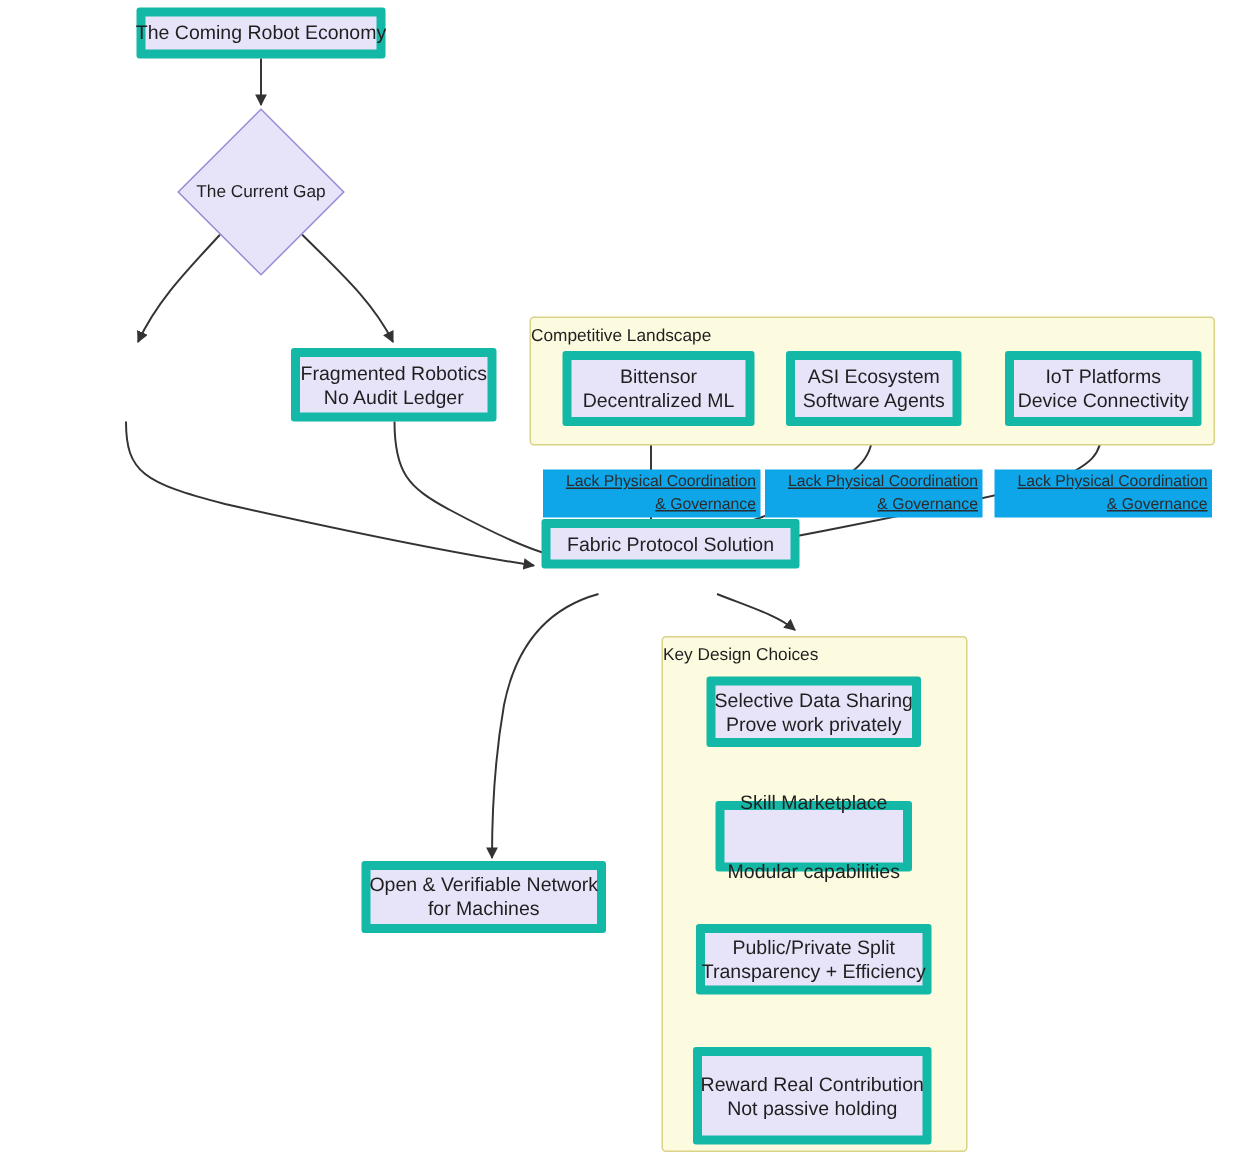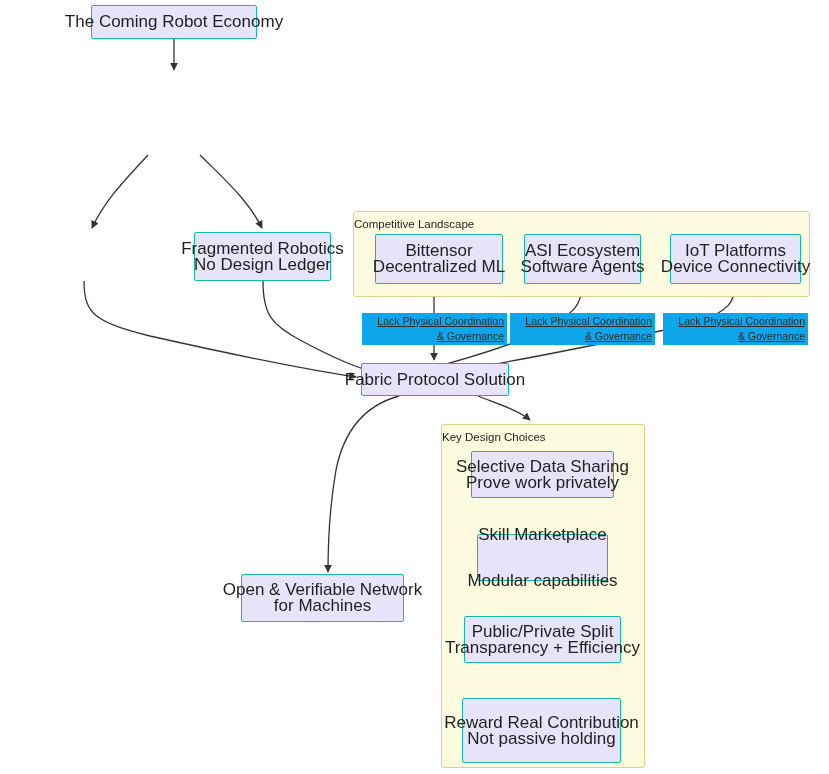--- a/index.html
+++ b/index.html
@@ -29,24 +29,24 @@
   .edge-path {
     fill: none;
     stroke: #333333;
     stroke-width: 1.3px;
   }
   
   .node {
     position: absolute;
     box-sizing: border-box;
     background: #e7e4fa;
-    border: 1px solid #14b8a6;
+    border: 6px solid #14b8a6;
     border-radius: 2px;
     color: #1f1f1f;
-    font-size: 17px;
+    font-size: 13px;
     line-height: 16px;
     display: flex;
     flex-direction: column;
     align-items: center;
     justify-content: center;
     text-align: center;
     padding: 2px 6px;
     white-space: nowrap;
   }
   .node .line2 { display: block; }
@@ -144,43 +144,47 @@
   </div>
 
   <div class="cluster" style="left:441px; top:424px; width:204px; height:344px;">
     <div class="cluster-title">Key Design Choices</div>
   </div>
 
   <div class="node" style="left:91px; top:5px; width:166px; height:34px;">
     <span>The Coming Robot Economy</span>
   </div>
 
+  <div class="diamond-wrap" style="left:119px; top:73px; width:110px; height:110px;">
+    <div class="diamond-shape" style="width:77px; height:77px;"></div>
+    <span class="diamond-label">The Current Gap</span>
+  </div>
 
 
   <div class="node" style="left:194px; top:232px; width:137px; height:49px;">
     <span>Fragmented Robotics</span>
-    <span class="line2">No Design Ledger</span>
+    <span class="line2">No Audit Ledger</span>
   </div>
 
   <div class="node" style="left:375px; top:234px; width:128px; height:50px;">
     <span>Bittensor</span>
     <span class="line2">Decentralized ML</span>
   </div>
 
   <div class="node" style="left:524px; top:234px; width:117px; height:50px;">
     <span>ASI Ecosystem</span>
     <span class="line2">Software Agents</span>
   </div>
 
   <div class="node" style="left:670px; top:234px; width:131px; height:50px;">
     <span>IoT Platforms</span>
     <span class="line2">Device Connectivity</span>
   </div>
 
-  <div class="node" style="left:361px; top:363px; width:148px; height:33px;align-items:center;">
+  <div class="node" style="left:361px; top:346px; width:172px; height:33px;align-items:center;">
     <span>Fabric Protocol Solution</span>
   </div>
 
   <div class="node" style="left:241px; top:574px; width:163px; height:48px;">
     <span>Open &amp; Verifiable Network</span>
     <span class="line2">for Machines</span>
   </div>
 
   <div class="node" style="left:471px; top:451px; width:143px; height:47px;">
     <span>Selective Data Sharing</span>

